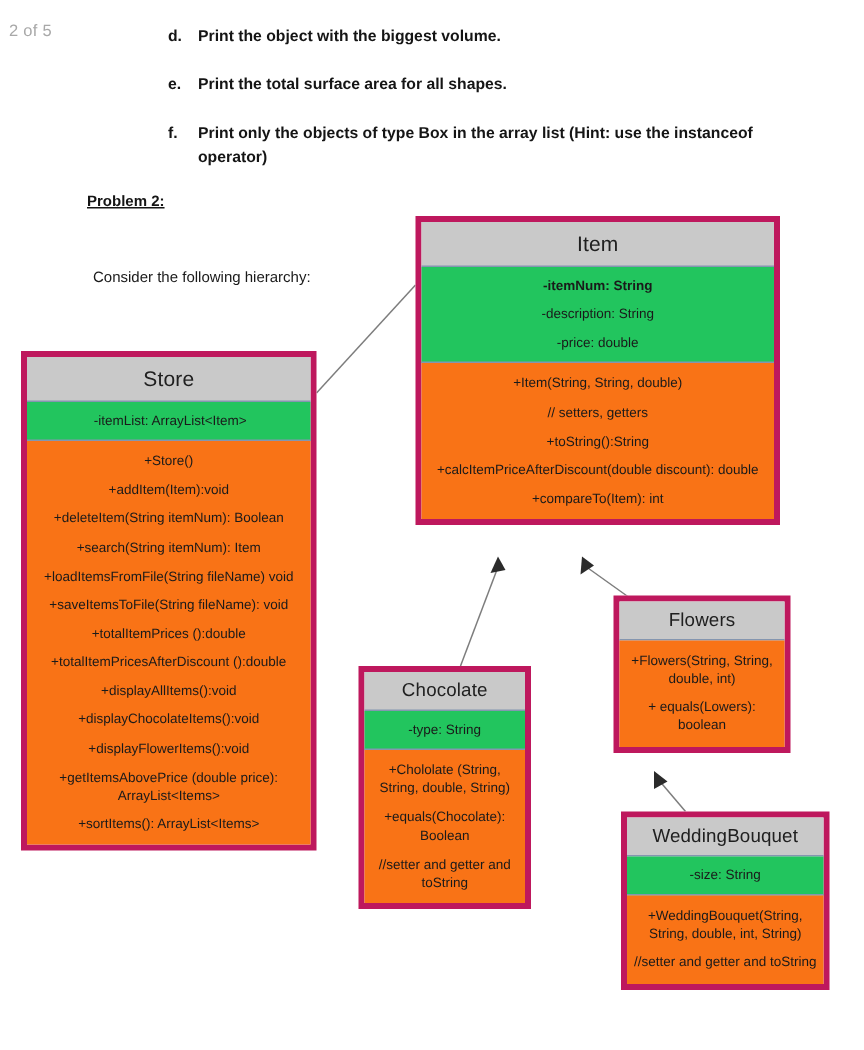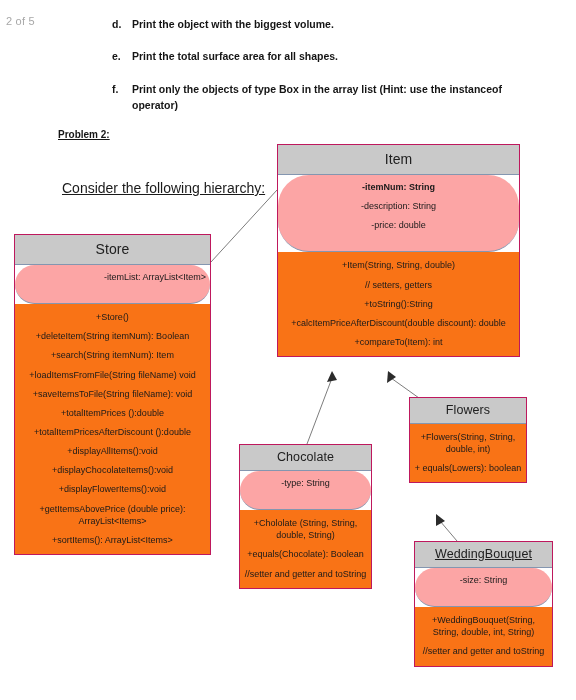--- a/index.html
+++ b/index.html
@@ -65,49 +65,47 @@
     font-weight: bold;
     text-decoration: underline;
     color: #151515;
   }
 
   
   .hierarchy-caption {
     position: absolute;
     left: 62px;
     top: 180px;
-    font-size: 14px;
+    font-size: 10px;
     color: #1a1a1a;
-    text-decoration: underline;
   }
 
   
   .uml-class {
     position: absolute;
-    border: 1px solid #be185d;
+    border: 4px solid #be185d;
     box-sizing: border-box;
     background: #ffffff;
     z-index: 3;
   }
   .uml-header {
     background: #c9c9c9;
     border-bottom: 1px solid #8496b0;
     text-align: center;
     font-size: 13.5px;
     color: #202020;
     padding: 5px 3px 6px 3px;
     box-sizing: border-box;
     letter-spacing: 0.1px;
   }
   .uml-attrs {
-    background: #fca5a5;
+    background: #22c55e;
     border-bottom: 1px solid #8496b0;
     box-sizing: border-box;
-    padding: 6px 4px 20px 4px;
-    border-radius: 31px;
+    padding: 6px 4px 7px 4px;
   }
   .uml-attrs.left-align {
     text-align: left;
     padding-left: 6px;
   }
   .uml-methods {
     background: #f97316;
     box-sizing: border-box;
     padding: 7px 4px 8px 4px;
   }
@@ -118,35 +116,35 @@
     color: #1a1a1a;
     margin: 0 0 7px 0;
   }
   .uml-line:last-child {
     margin-bottom: 0;
   }
   .uml-line.bold {
     font-weight: bold;
   }
   .uml-attrs.left-align .uml-line {
-    text-align: right;
+    text-align: center;
   }
 
   
   #class-store      { left: 14px;  top: 234px; width: 197px; }
   #class-item       { left: 277px; top: 144px; width: 243px; }
-  #class-chocolate  { left: 239px; top: 444px; width: 133px; }
+  #class-chocolate  { left: 239px; top: 444px; width: 115px; }
   #class-flowers    { left: 409px; top: 397px; width: 118px; }
   #class-wedding    { left: 414px; top: 541px; width: 139px; }
 
   #class-store .uml-header      { font-size: 14px; padding: 6px 3px 7px; text-align: center; }
   #class-item .uml-header       { font-size: 14px; padding: 6px 3px 7px; }
   #class-chocolate .uml-header  { font-size: 12.5px; }
   #class-flowers .uml-header    { font-size: 12.5px; }
-  #class-wedding .uml-header    { font-size: 12.5px; text-decoration: underline; }
+  #class-wedding .uml-header    { font-size: 12.5px; }
 
   
   #connectors {
     position: absolute;
     left: 0;
     top: 0;
     width: 576px;
     height: 700px;
     z-index: 1;
     pointer-events: none;
@@ -200,20 +198,21 @@
     <polygon class="conn-arrow" points="436,514 436,526 445,521"></polygon>
   </svg>
 
   <div class="uml-class" id="class-store">
     <div class="uml-header">Store</div>
     <div class="uml-attrs left-align">
       <div class="uml-line">-itemList: ArrayList&lt;Item&gt;</div>
     </div>
     <div class="uml-methods">
       <div class="uml-line">+Store()</div>
+      <div class="uml-line">+addItem(Item):void</div>
       <div class="uml-line">+deleteItem(String itemNum): Boolean</div>
       <div class="uml-line">+search(String itemNum): Item</div>
       <div class="uml-line">+loadItemsFromFile(String fileName) void</div>
       <div class="uml-line">+saveItemsToFile(String fileName): void</div>
       <div class="uml-line">+totalItemPrices ():double</div>
       <div class="uml-line">+totalItemPricesAfterDiscount ():double</div>
       <div class="uml-line">+displayAllItems():void</div>
       <div class="uml-line">+displayChocolateItems():void</div>
       <div class="uml-line">+displayFlowerItems():void</div>
       <div class="uml-line">+getItemsAbovePrice (double price): ArrayList&lt;Items&gt;</div>

